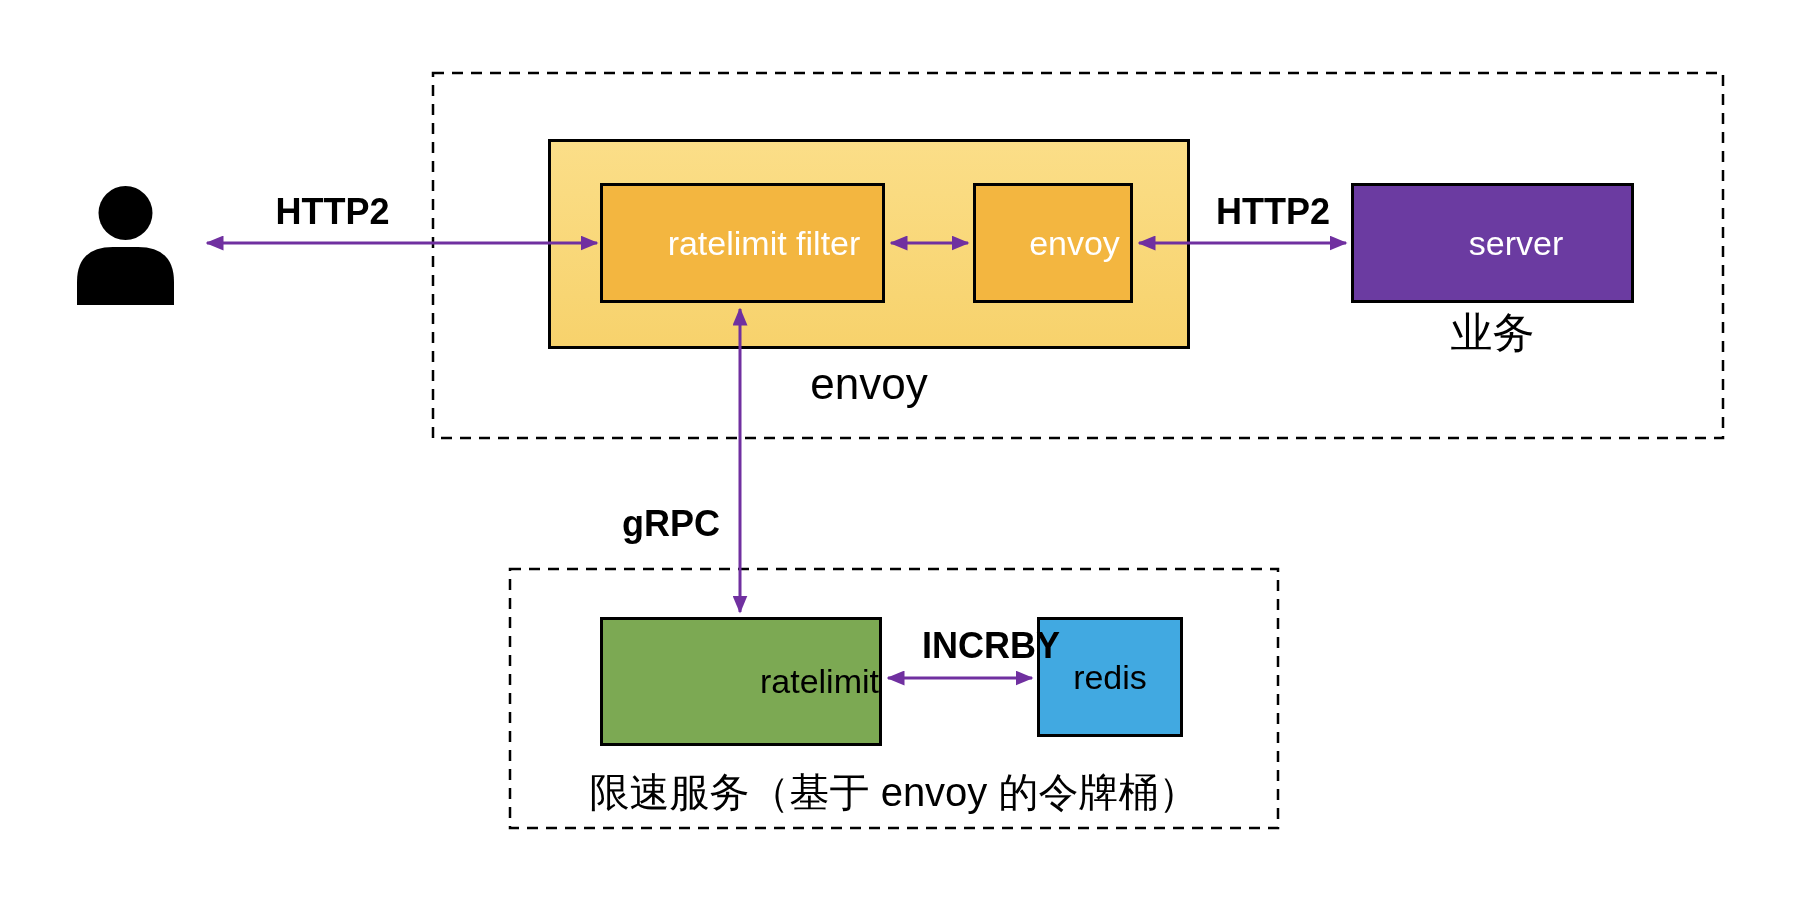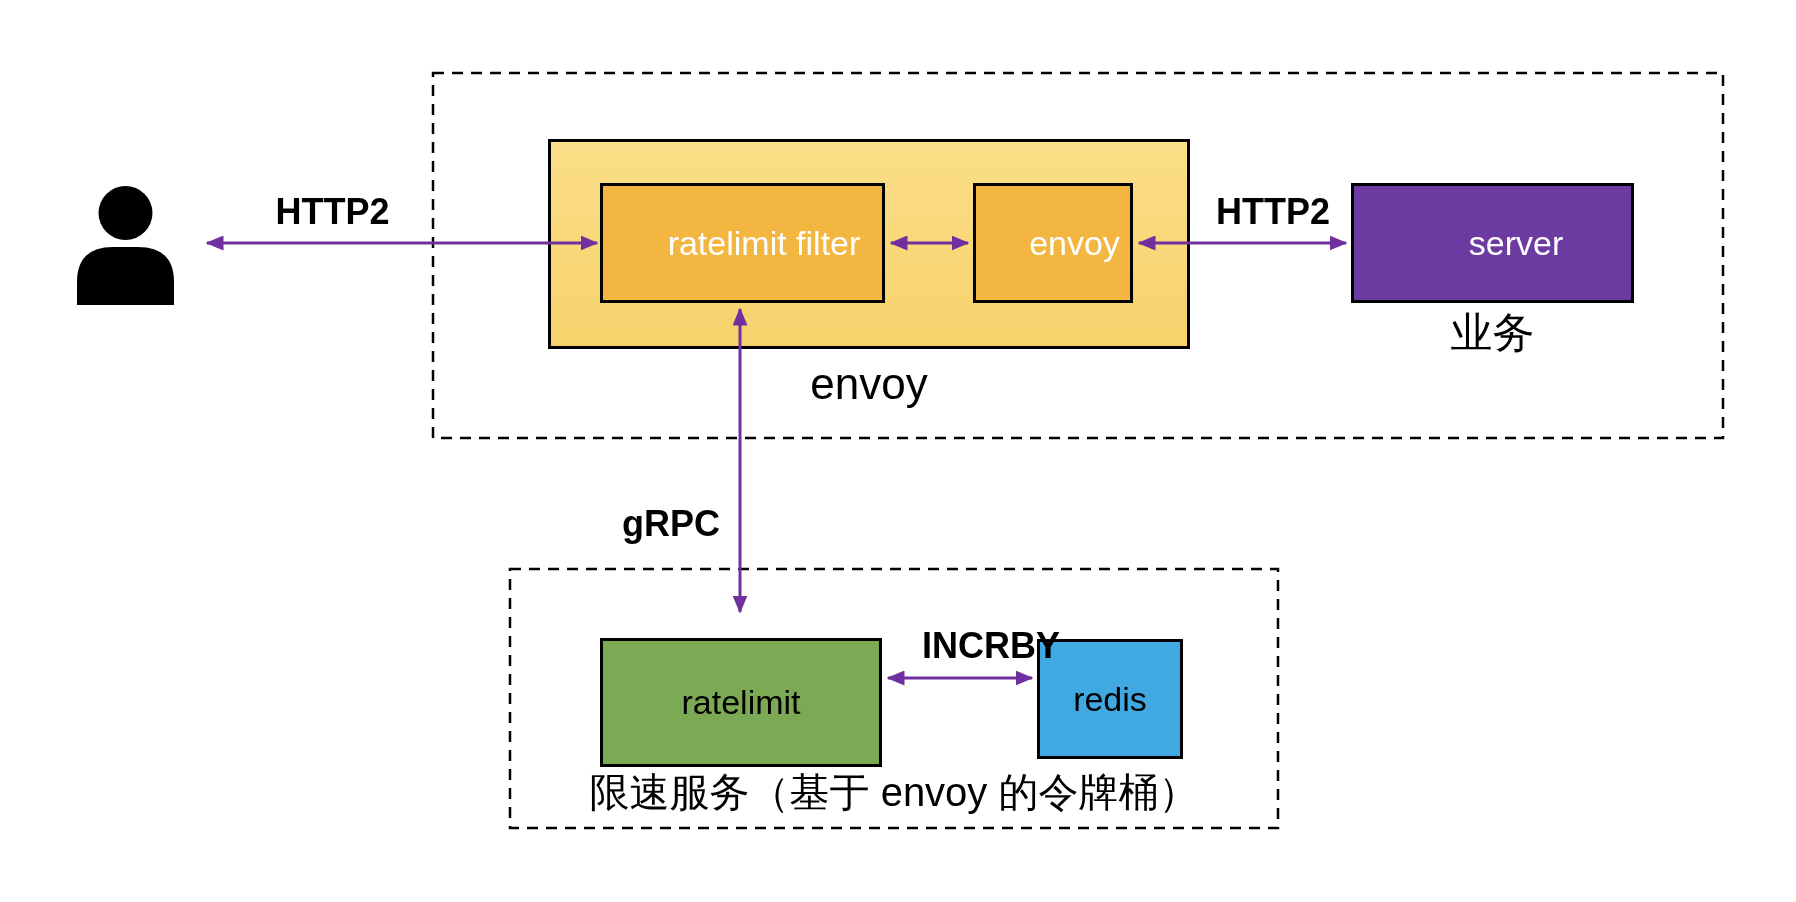--- a/index.html
+++ b/index.html
@@ -23,26 +23,26 @@
     position:absolute;
     left:548px;top:139px;width:642px;height:210px;
     background:linear-gradient(180deg,var(--envoy-bg-light,#FBDE88) 0%,var(--envoy-bg-dark,#F7D26C) 100%);
     border:3px solid var(--border,#000);
     box-sizing:border-box;
     z-index:2;
   }
   .orange{background:var(--orange-box,#F3B640);color:var(--text-light,#fff);padding-left:43px;}
   .purple{background:var(--purple-box,#6B3BA1);color:var(--text-light,#fff);}
   .green {background:var(--green-box,#7CA953);color:var(--text-dark,#000);}
-  .blue  {background:var(--blue-box,#41A9E1);color:var(--text-dark,#000);margin-top:22px;}
+  .blue  {background:var(--blue-box,#41A9E1);color:var(--text-dark,#000);}
 
   #ratelimit-filter{left:600px;top:183px;width:285px;height:120px;}
   #router          {left:973px;top:183px;width:160px;height:120px;}
   #server          {left:1351px;top:183px;width:283px;height:120px;padding-left:47px;}
-  #ratelimit       {left:600px;top:638px;width:282px;height:129px;}
+  #ratelimit       {left:600px;top:617px;width:282px;height:129px;justify-content:flex-end;}
   #redis           {left:1037px;top:617px;width:146px;height:120px;}
 
   
   .lbl{
     position:absolute;color:var(--text-dark,#000);z-index:2;
     white-space:nowrap;line-height:1.2;
   }
   .edge-lbl{font-size:36px;font-weight:600;}
   #lbl-http2-left {left:230px;top:190px;width:205px;text-align:center;}
   #lbl-http2-right{left:1168px;top:190px;width:210px;text-align:center;}

